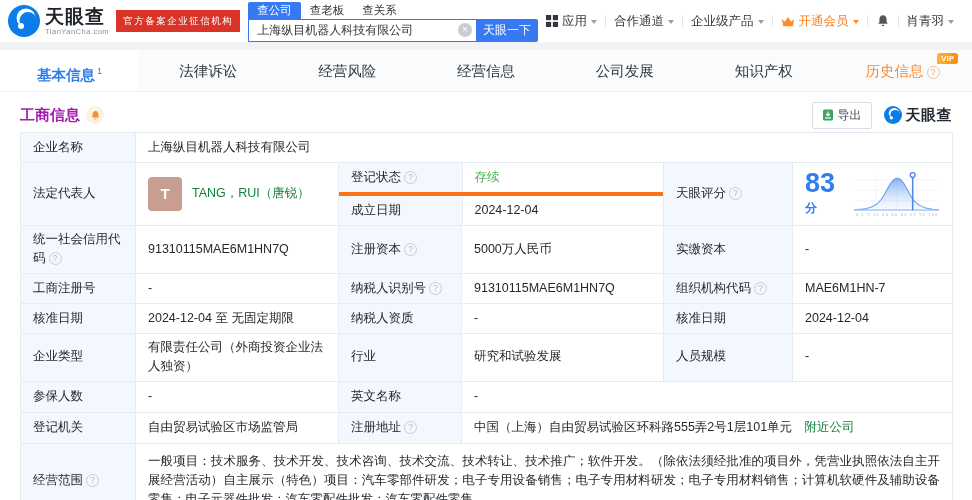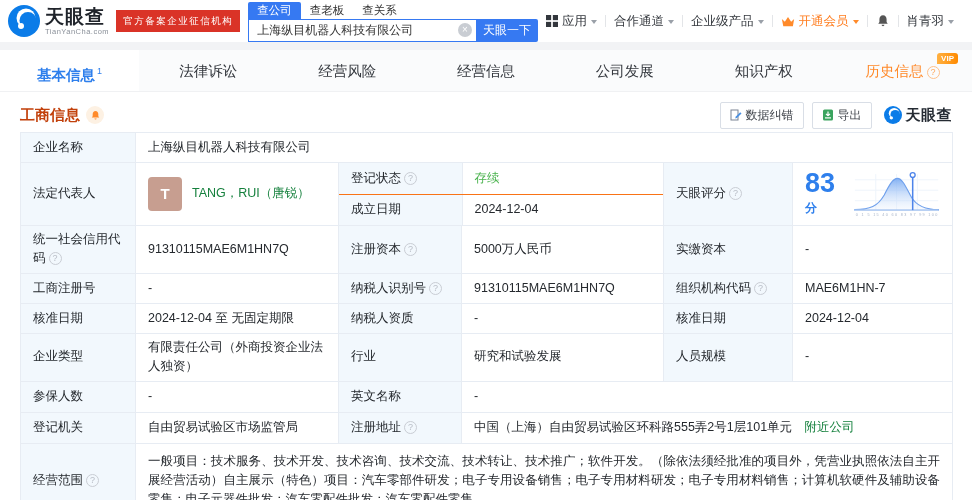--- a/index.html
+++ b/index.html
@@ -37,36 +37,36 @@
   .page-tab { flex: 1; text-align: center; line-height: 42px; font-size: 14.5px; color: #33373d; cursor: pointer; position: relative; }
   .page-tab.active { background: #fff; color: #2e7fec; font-weight: bold; }
   .page-tab sup { font-size: 9px; font-weight: normal; margin-left: 2px; }
   .page-tab.history { color: #ff8a2a; }
   .vip-badge { position: absolute; top: 3px; right: 14px; background: linear-gradient(90deg,#ffb143,#ff8a00); color: #fff; font-size: 8px; font-weight: bold; line-height: 11px; padding: 0 4px; border-radius: 3px 3px 3px 0; }
   .help-circle { display: inline-block; width: 13px; height: 13px; border: 1px solid #c9cdd4; border-radius: 50%; color: #b8bdc6; font-size: 9px; line-height: 11px; text-align: center; vertical-align: 1px; margin-left: 3px; font-weight: normal; }
   .help-circle.orange { border-color: #ffc089; color: #ffa95e; }
   
   .main { background: #fff; padding: 6px 20px 8px; flex: 1; }
   .section-header { display: flex; align-items: center; height: 34px; }
-  .section-title { font-size: 15px; font-weight: bold; color: #c2410c; }
+  .section-title { font-size: 15px; font-weight: bold; color: #a21caf; }
   .bell-badge { width: 18px; height: 18px; background: #fdf1e3; border-radius: 50%; display: flex; align-items: center; justify-content: center; margin-left: 6px; }
   .header-actions { margin-left: auto; display: flex; align-items: center; gap: 8px; }
   .action-btn { display: flex; align-items: center; gap: 4px; border: 1px solid #d9dee6; border-radius: 2px; padding: 4px 9px; font-size: 12px; color: #42464d; background: #fff; cursor: pointer; font-family: inherit; }
   .watermark { display: flex; align-items: center; gap: 4px; margin-left: 4px; }
   .watermark-text { font-size: 15px; font-weight: bold; color: #252b33; letter-spacing: .5px; }
   
   table.info { width: 932px; border-collapse: collapse; table-layout: fixed; font-size: 12.5px; color: #25292e; }
   table.info td { border: 1px solid #e7ecf3; padding: 4px 12px; vertical-align: middle; background: #fff; line-height: 1.55; }
   table.info td.lbl { background: #f2f8fd; margin-left: 44px; }
   tr.h30 td { height: 30px; } tr.h31 td { height: 31px; } tr.h40 td { height: 40px; } tr.h62 td { height: 62px; }
   td.nested { padding: 0 !important; }
   table.inner { width: 100%; height: 62px; border-collapse: collapse; table-layout: fixed; }
   table.inner td { border: none; padding: 4px 12px; height: 31px; }
   table.inner td.lbl { border-right: 1px solid #e7ecf3; }
-  table.inner tr:first-child td { border-bottom: 1px solid #f97316; }
+  table.inner tr:first-child td { border-bottom: 4px solid #f97316; }
   .link { color: #15803d; cursor: pointer; text-decoration: none; }
   .green { color: #4ab34e; }
   .rep-cell { display: flex; align-items: center; gap: 10px; }
   .avatar { width: 34px; height: 34px; border-radius: 4px; background: #c79e90; color: #fff; font-size: 15px; font-weight: bold; display: flex; align-items: center; justify-content: center; flex-shrink: 0; }
   .score-cell { display: flex; align-items: center; gap: 8px; padding: 2px 0; }
   .score-num { font-size: 27px; font-weight: bold; color: #2e7fec; line-height: 1; }
   .score-unit { font-size: 12px; font-weight: bold; color: #2e7fec; }
   .scope-text { text-align: justify; line-height: 1.7; }
   .dash { color: #25292e; }
 </style>
@@ -165,27 +165,20 @@
 <div class="main">
   <div class="section-header">
     <span class="section-title">工商信息</span>
     <span class="bell-badge">
       <svg width="11" height="11" viewBox="0 0 16 16">
           <path d="M8 1.4c-2.6 0-4.1 2-4.1 4.6v3.1L2.6 11h10.8l-1.3-1.9V6C12.1 3.4 10.6 1.4 8 1.4z" fill="#ff8a2a"></path>
           <path d="M6.4 12.3a1.6 1.6 0 0 0 3.2 0z" fill="#ff8a2a"></path>
         </svg>
     </span>
     <div class="header-actions">
-      <button class="action-btn">
-        <svg width="12" height="12" viewBox="0 0 12 12">
-            <rect x="1" y="1" width="7" height="10" fill="none" stroke="#7b8494" stroke-width="1"></rect>
-            <path d="M5.6 7.8l4.6-4.6 1.3 1.3-4.6 4.6-1.6.3z" fill="#4a90e2"></path>
-          </svg>
-        <span>数据纠错</span>
-      </button>
       <button class="action-btn">
         <svg width="12" height="12" viewBox="0 0 12 12">
             <rect x="1" y="0.5" width="10" height="11" rx="1.5" fill="#3ba45f"></rect>
             <path d="M6 2.5v4.2M6 6.7L4 4.9M6 6.7l2-1.8" stroke="#fff" stroke-width="1.2" fill="none"></path>
             <rect x="3" y="8.3" width="6" height="1.2" fill="#fff"></rect>
           </svg>
         <span>导出</span>
       </button>
       <div class="watermark">
         <svg width="18" height="18" viewBox="0 0 32 32">

